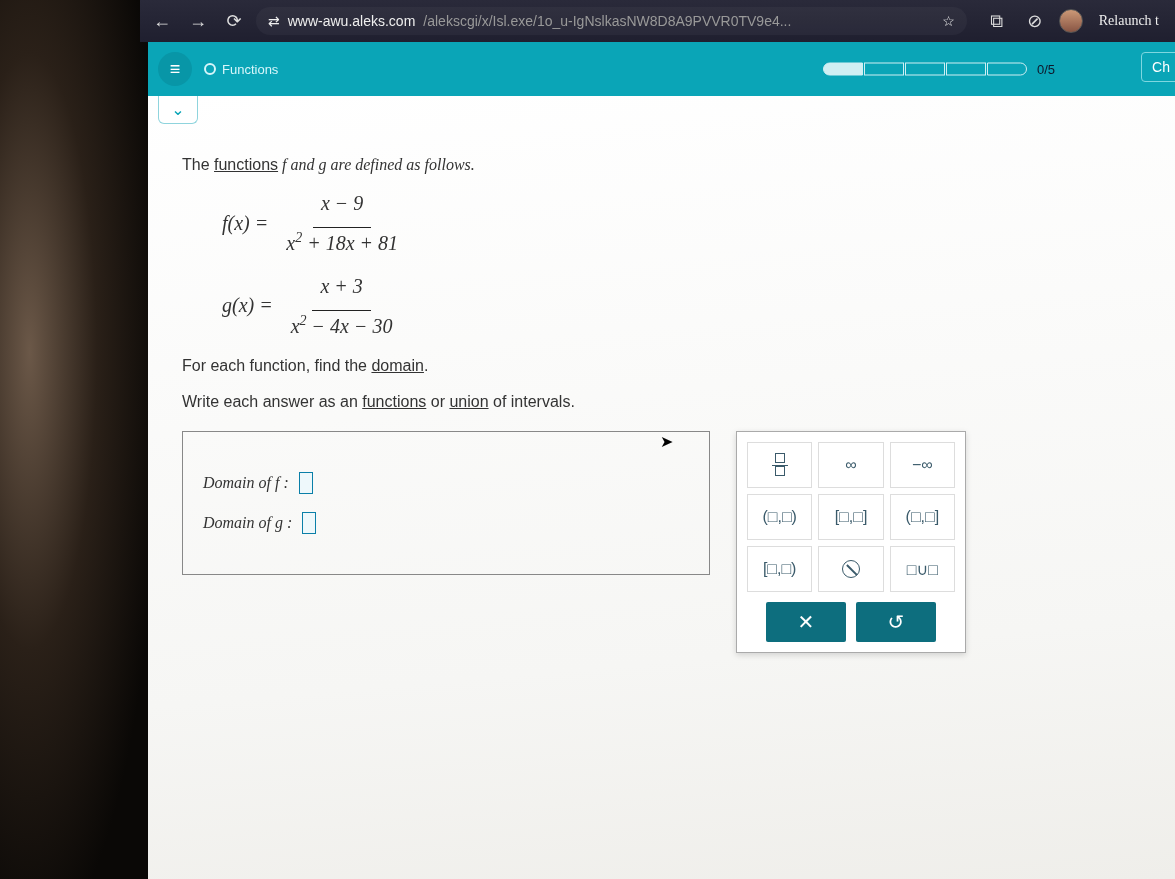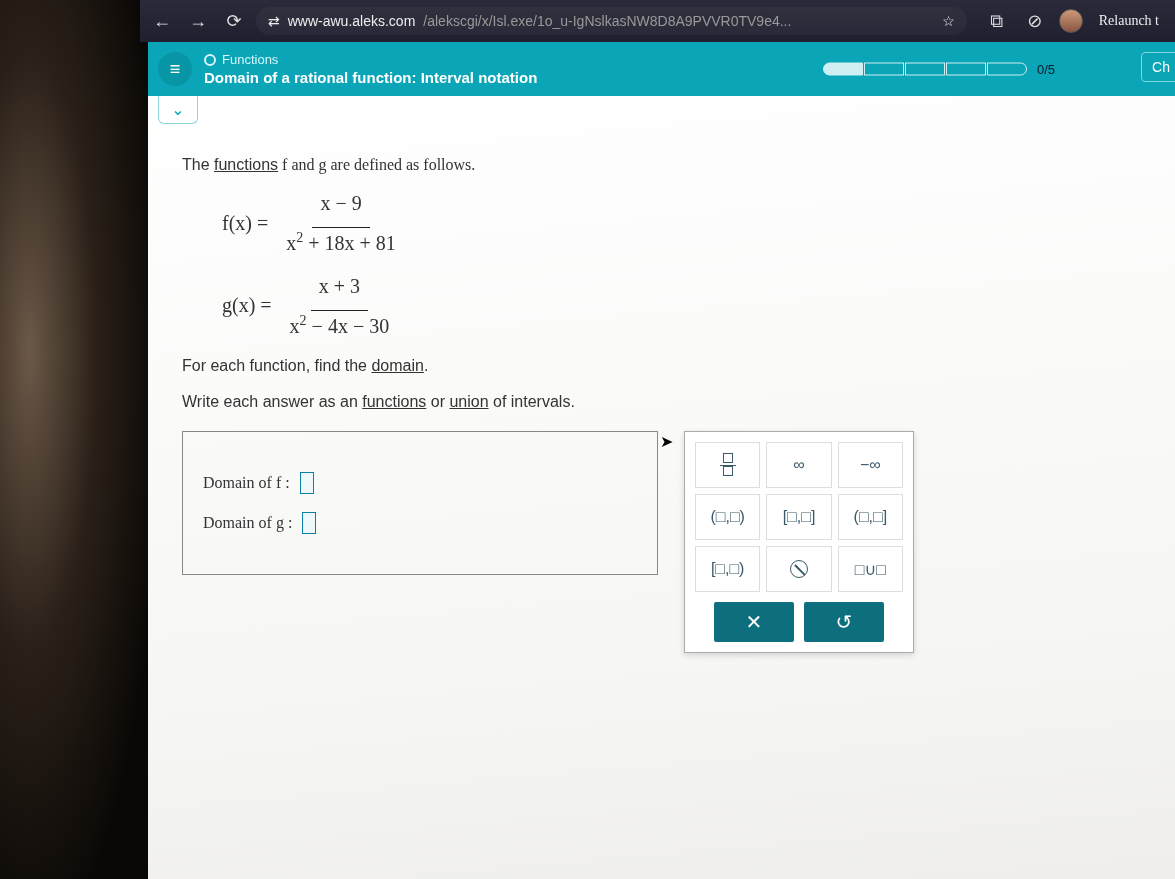--- a/index.html
+++ b/index.html
@@ -101,35 +101,35 @@
   }
   .content {
     padding: 60px 34px 20px 34px;
     color:#333;
     font-size:16px;
     background: linear-gradient(175deg, #ffffff 0%, #f6f6f4 70%, #efeeea 100%);
     min-height: calc(100% - 54px);
   }
   .prompt-line { margin-bottom: 18px; }
   .ul { text-decoration: underline; color:#333; }
-  .it { font-family: "Times New Roman", serif; text-align: right;}
+  .it { font-style: italic; font-family: "Times New Roman", serif; text-align: right;}
   .eqn-block {
     margin: 12px 0 20px 40px;
     font-family: "Times New Roman", serif;
     font-size: 20px;
   }
   .eqrow { display:flex; align-items:center; gap:10px; margin:14px 0;}
   .frac { display:inline-flex; flex-direction:column; align-items:center; }
   .frac .num { border-bottom:1.5px solid #222; padding:0 8px 12px; }
   .frac .den { padding:2px 8px 0; }
   .sup { font-size:0.7em; vertical-align:super; }
   .link { text-decoration: underline; color:#333; }
   .answer-area { display:flex; gap:26px; margin-top:20px; align-items:flex-start;}
   .answer-box {
-    border:1px solid #888; width:476px; padding:22px 20px;
+    border:1px solid #888; width:528px; padding:22px 20px;
   }
   .ans-row { display:flex; align-items:center; gap:10px; margin:18px 0; font-size:16px;}
   .input-slot {
     width:14px; height:22px; border:1.5px solid #0a7fa8; display:inline-block;
     background:#eef8fb;
   }
   .palette {
     border:1px solid #aaa; background:#fff;
     box-shadow:0 2px 6px rgba(0,0,0,0.15);
     padding:10px;
@@ -184,21 +184,20 @@
 
 <div class="app-frame">
 
   <div class="app-header">
     <div class="menu-btn">≡</div>
     <div class="hdr-text">
       <div class="hdr-top">
         <span class="ring"></span>
         <span>Functions</span>
       </div>
-      <div class="hdr-title">Domain of a rational function: Interval notation</div>
     </div>
     <div class="progress-wrap">
       <div class="progress-boxes">
         <div class="pbox"></div>
           <div class="pbox"></div>
           <div class="pbox"></div>
           <div class="pbox"></div>
           <div class="pbox"></div>
       </div>
       <div class="score">0/5</div>

